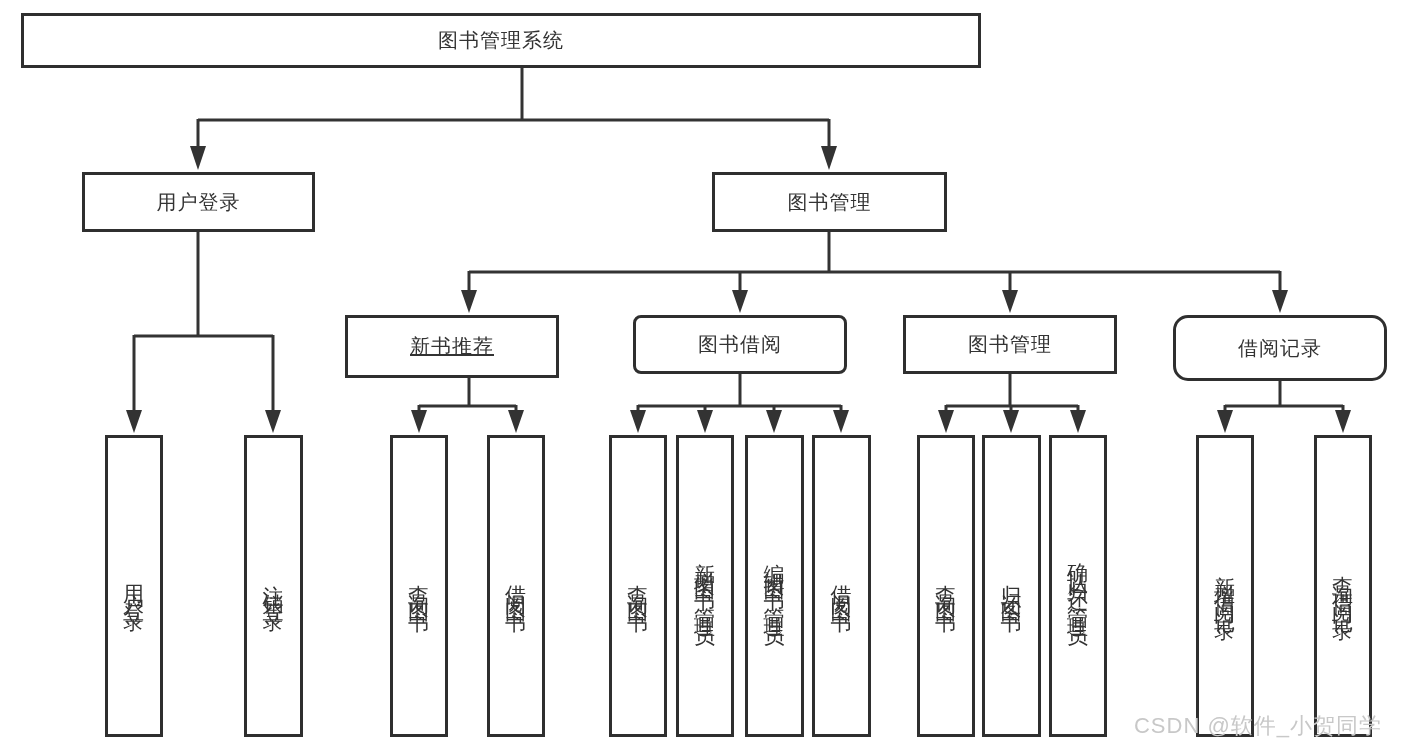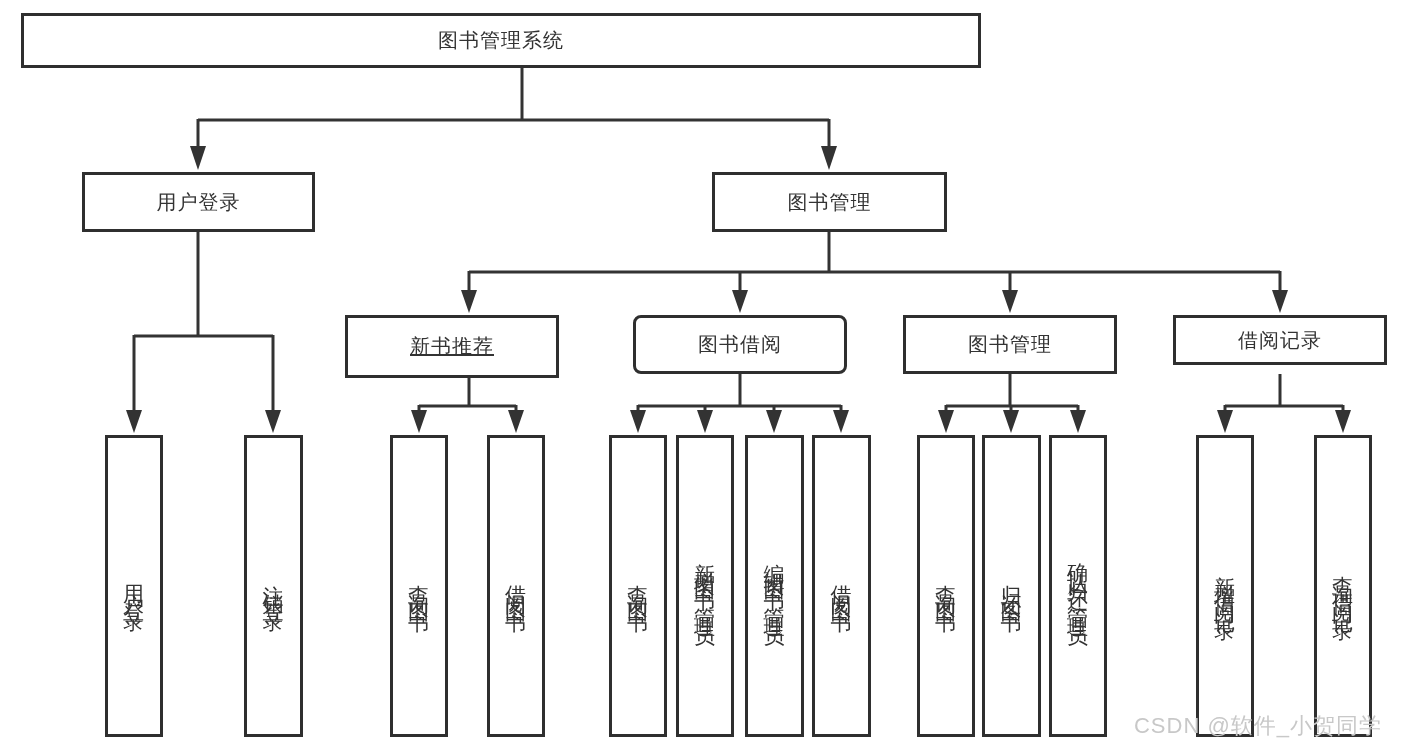--- a/index.html
+++ b/index.html
@@ -130,21 +130,21 @@
 
   <div class="node hbox" style="left:345px;top:315px;width:214px;height:63px;text-decoration:underline;">
     <span>新书推荐</span>
   </div>
   <div class="node hbox" style="left:633px;top:315px;width:214px;height:59px;border-radius:8px;">
     <span>图书借阅</span>
   </div>
   <div class="node hbox" style="left:903px;top:315px;width:214px;height:59px;">
     <span>图书管理</span>
   </div>
-  <div class="node hbox" style="left:1173px;top:315px;width:214px;height:50px;">
+  <div class="node hbox" style="left:1173px;top:315px;width:214px;height:66px;border-radius:15px;">
     <span>借阅记录</span>
   </div>
 
   <div class="node vbox" style="left:105px;top:435px;width:58px;height:302px;">
     <span>用户登录</span>
   </div>
   <div class="node vbox" style="left:244px;top:435px;width:59px;height:302px;">
     <span>注销登录</span>
   </div>
 

